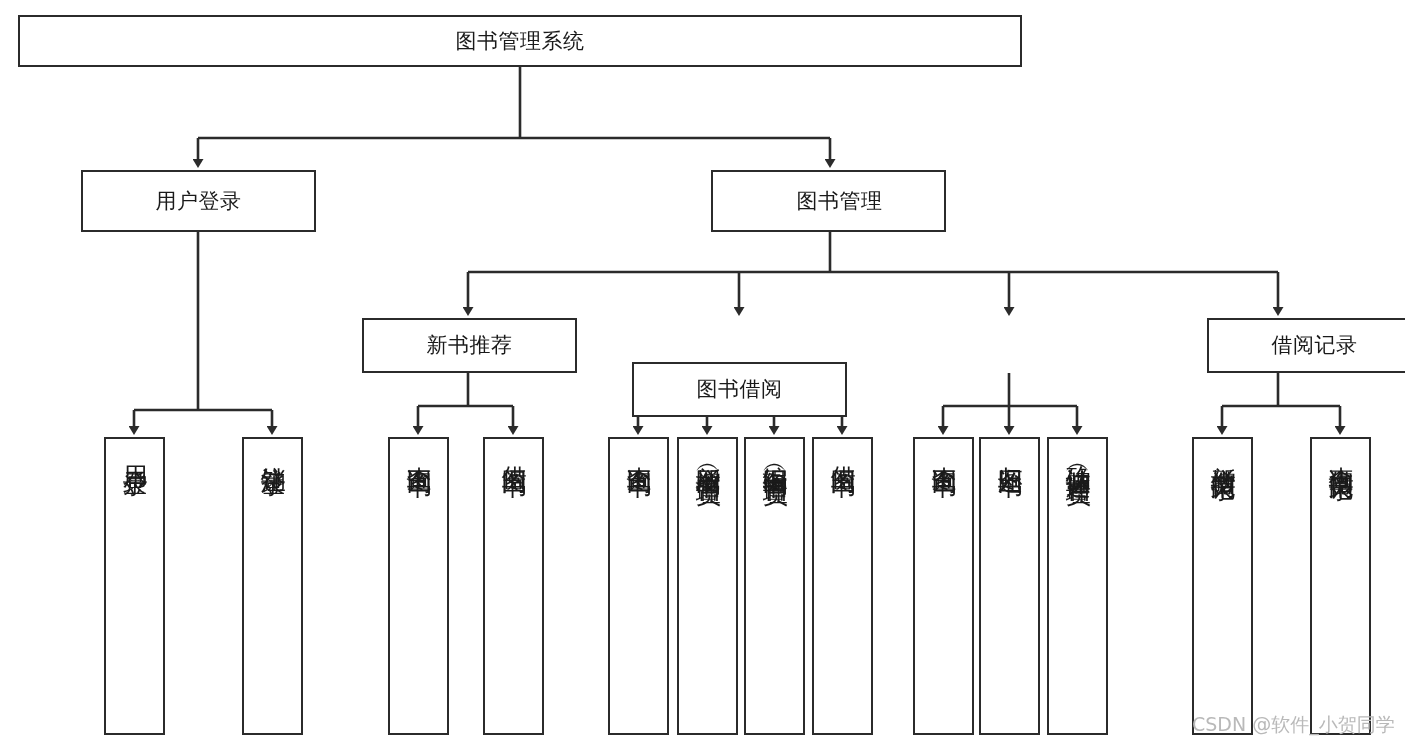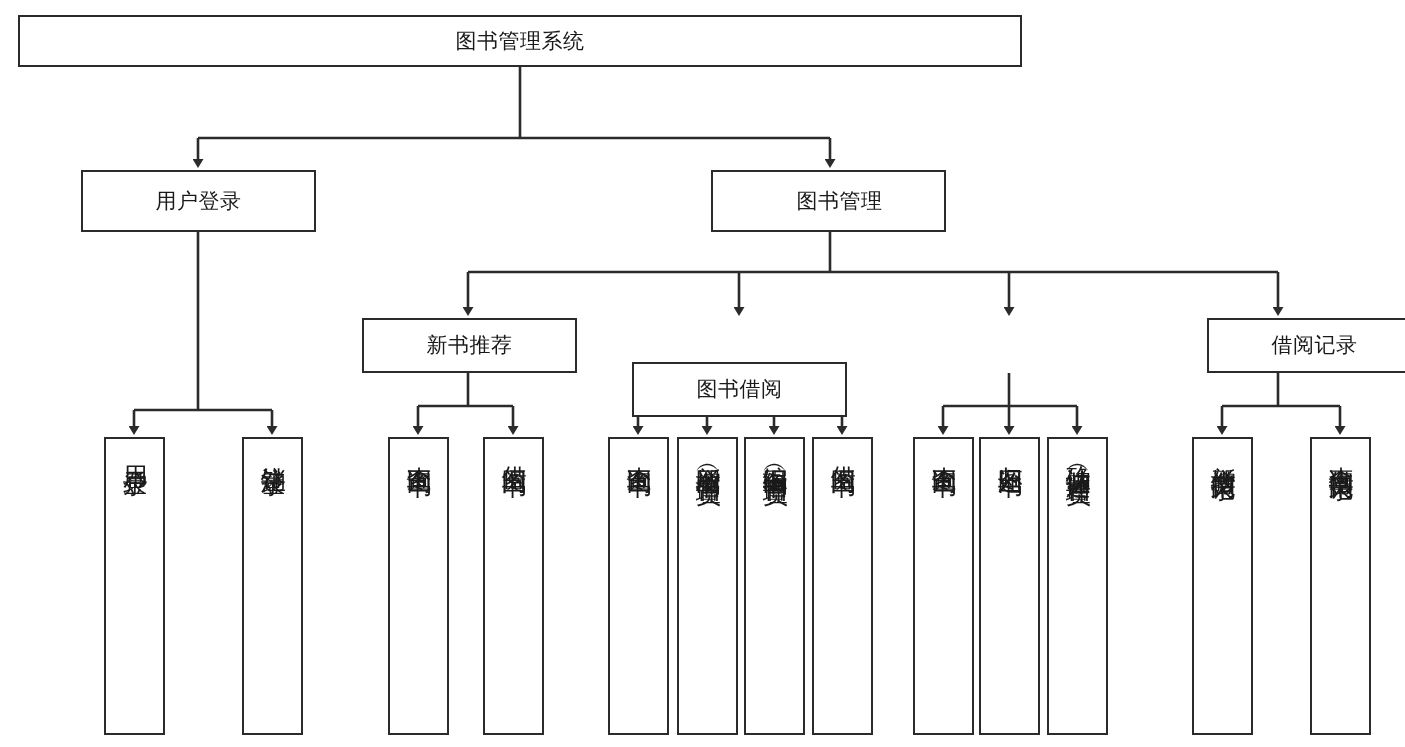--- a/index.html
+++ b/index.html
@@ -185,14 +185,15 @@
     <span class="label">确认归还（管理员）</span>
   </div>
 
   <div class="node vertical" style="left:1192px; top:437px; width:61px; height:298px;">
     <span class="label">新增借阅记录</span>
   </div>
   <div class="node vertical" style="left:1310px; top:437px; width:61px; height:298px;">
     <span class="label">查询借阅记录</span>
   </div>
 
+  <div class="watermark" style="left:1192px; top:712px;">CSDN @软件_小贺同学</div>
 
 </div>
 
 </body></html>

